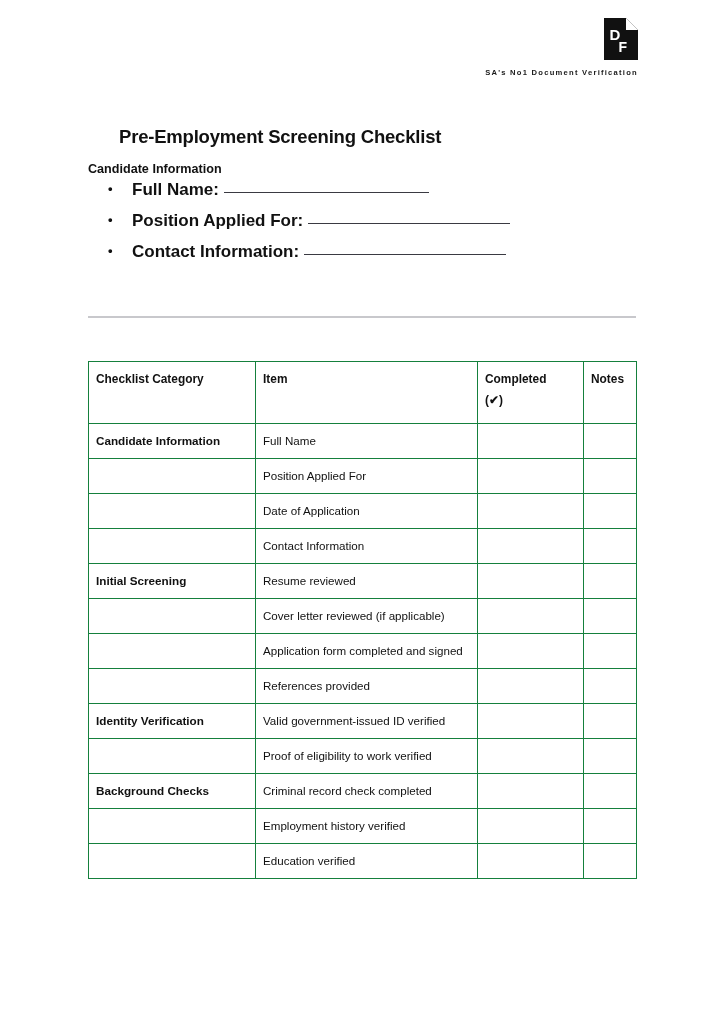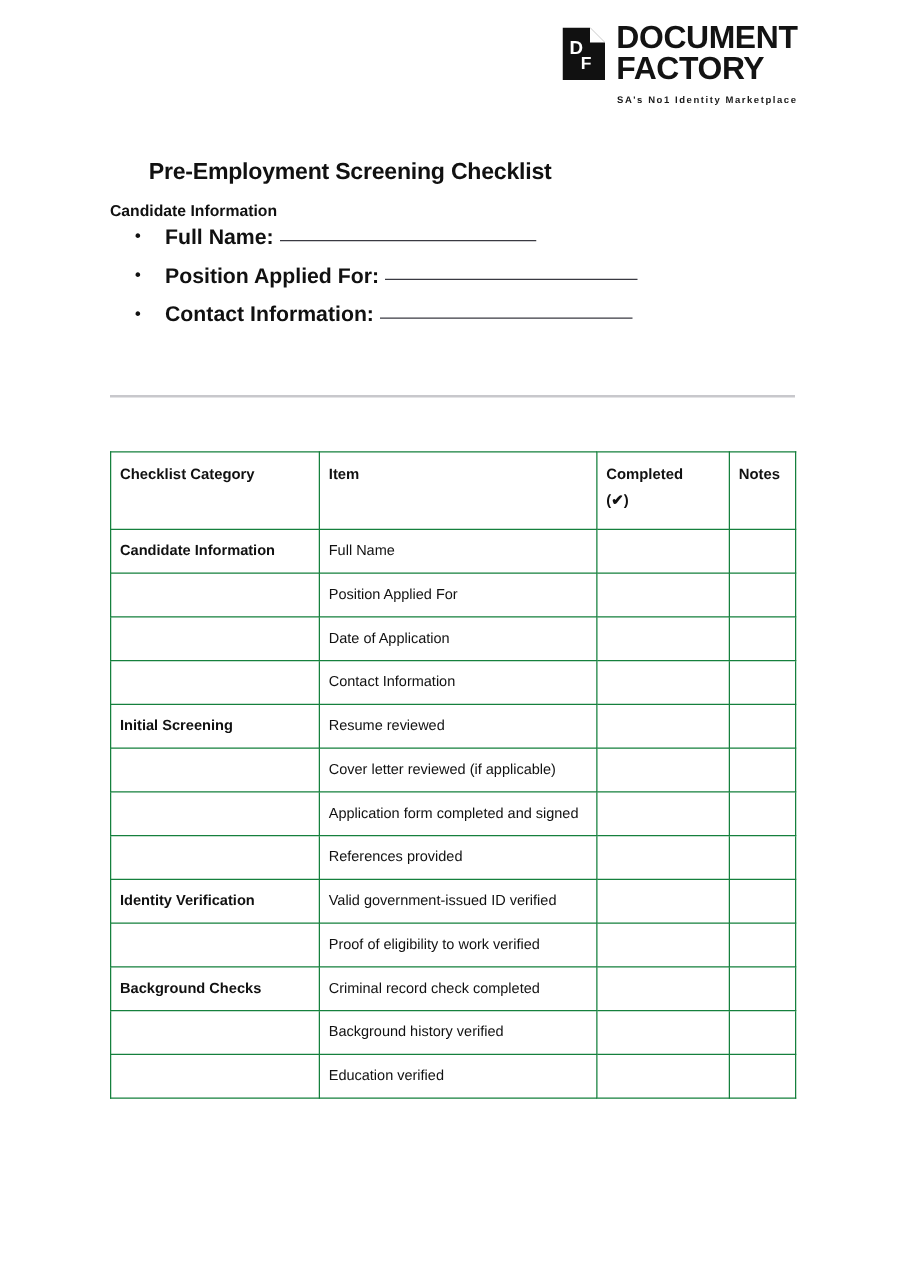--- a/index.html
+++ b/index.html
@@ -184,26 +184,22 @@
   <div class="logo-block">
     <div class="logo-row">
       <span class="logo-mark">
         <svg width="34" height="42" viewBox="0 0 34 42" xmlns="http://www.w3.org/2000/svg">
           <path d="M0 0 H22 L34 12 V42 H0 Z" fill="#111111"></path>
           <path d="M22 0 L34 12 H22 Z" fill="#ffffff"></path>
           <text x="5.5" y="21.5" font-family="Liberation Sans, sans-serif" font-size="15" font-weight="bold" fill="#ffffff">D</text>
           <text x="14.5" y="33.5" font-family="Liberation Sans, sans-serif" font-size="14" font-weight="bold" fill="#ffffff">F</text>
         </svg>
       </span>
-      <span class="logo-words">
-        <span class="w1">DOCUMENT</span>
-        <span class="w2">FACTORY</span>
-      </span>
     </div>
-    <div class="logo-tagline">SA's No1 Identity Marketplace</div>
+    <div class="logo-tagline">SA's No1 Document Verification</div>
   </div>
 
   <h1 class="doc-title">Pre-Employment Screening Checklist</h1>
   <h2 class="section-heading">Candidate Information</h2>
 
   <ul class="info-list" id="info-list">
       <li><span>Full Name:</span><span class="fill-line" style="width: 205px;"></span></li>
       <li><span>Position Applied For:</span><span class="fill-line" style="width: 202px;"></span></li>
       <li><span>Contact Information:</span><span class="fill-line" style="width: 202px;"></span></li>
     </ul>
@@ -290,21 +286,21 @@
           <td class="blank"></td>
         </tr>
         <tr>
           <td class="cat">Background Checks</td>
           <td class="item">Criminal record check completed</td>
           <td class="blank"></td>
           <td class="blank"></td>
         </tr>
         <tr>
           <td class="cat"></td>
-          <td class="item">Background history verified</td>
+          <td class="item">Employment history verified</td>
           <td class="blank"></td>
           <td class="blank"></td>
         </tr>
         <tr>
           <td class="cat"></td>
           <td class="item">Education verified</td>
           <td class="blank"></td>
           <td class="blank"></td>
         </tr>
       </tbody>

